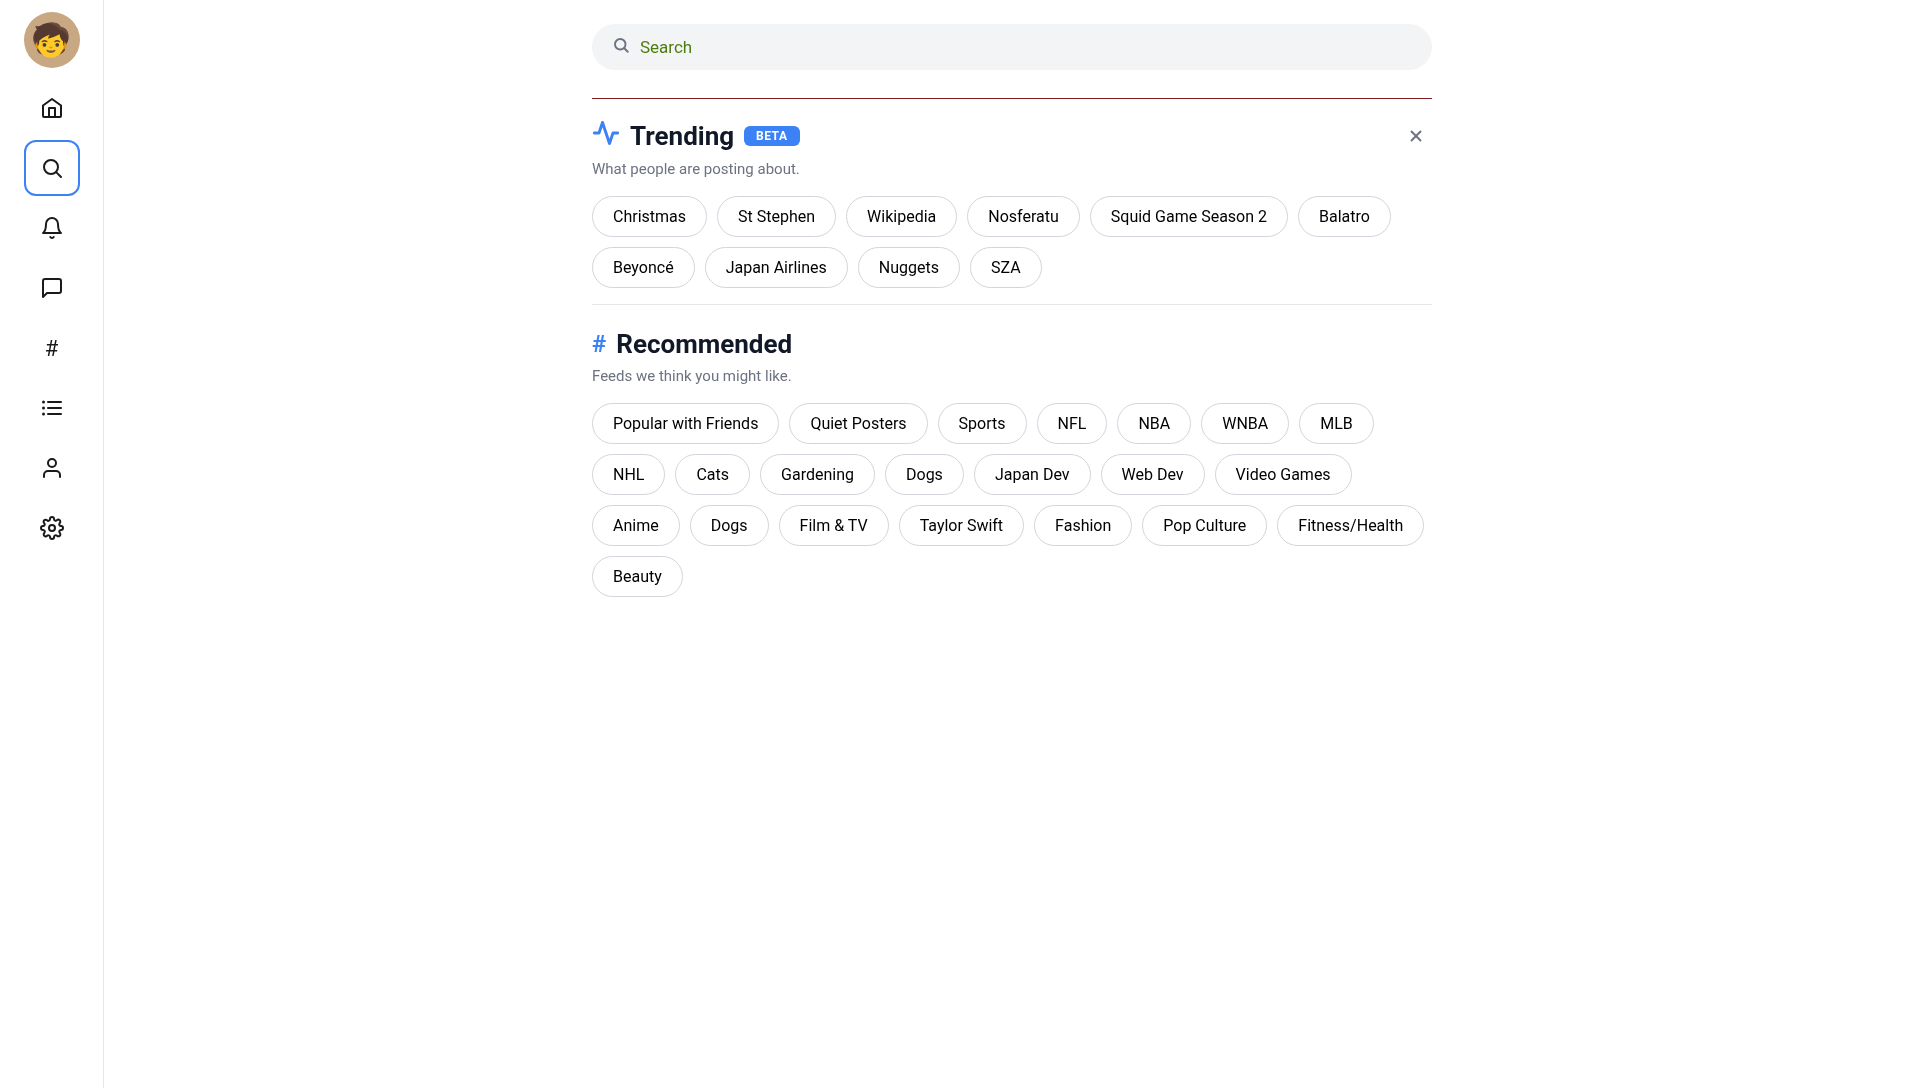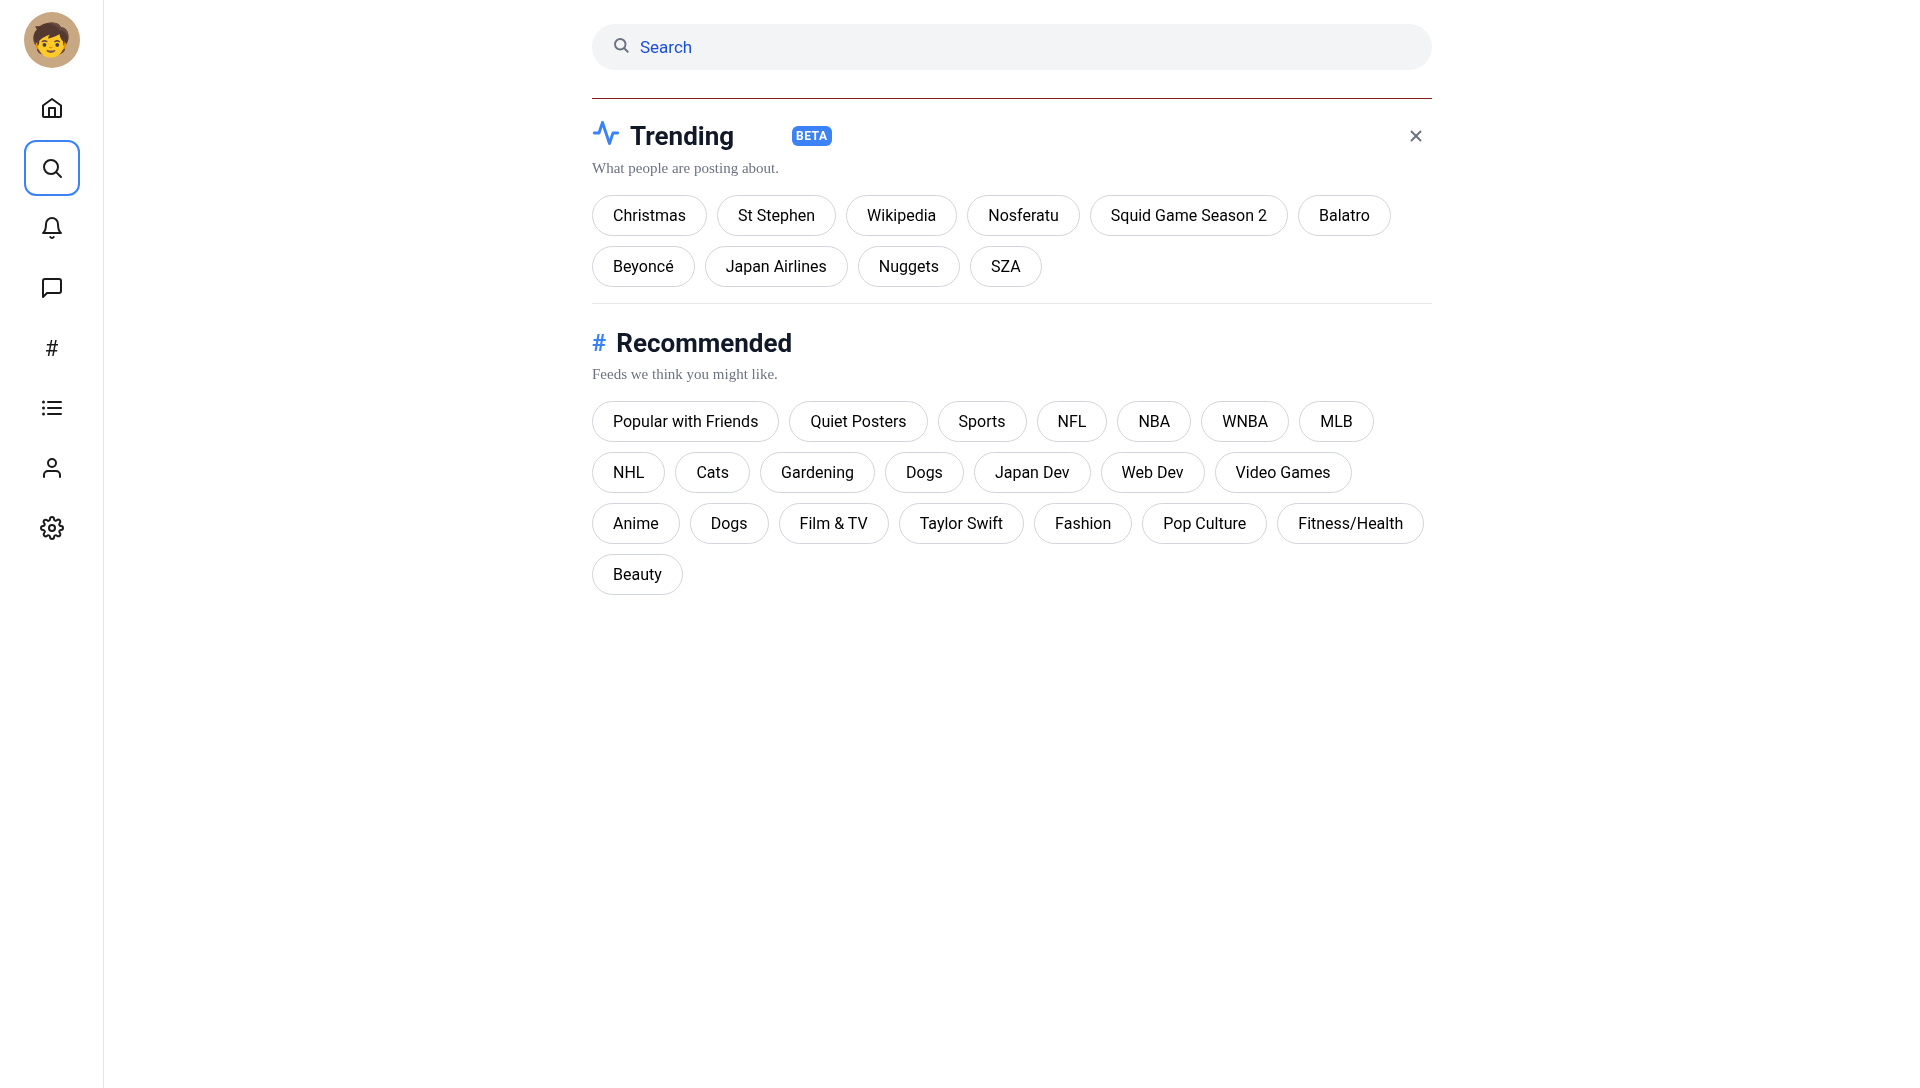--- a/index.html
+++ b/index.html
@@ -85,21 +85,21 @@
       margin-bottom: 28px;
       cursor: text;
     }
 
     .search-icon-wrap {
       color: #6b7280;
       font-size: 18px;
     }
 
     .search-placeholder {
-      color: #1d4ed8;
+      color: #4d7c0f;
       font-size: 17px;
     }
 
     
     .section {
       padding: 20px 0 16px 0;
       border-top: 1px solid #7f1d1d;
     }
 
     .section-header {
@@ -124,24 +124,23 @@
       font-size: 26px;
       font-weight: 700;
       color: #111827;
     }
 
     .beta-badge {
       background: #3b82f6;
       color: #fff;
       font-size: 12px;
       font-weight: 700;
-      padding: 3px 4px;
+      padding: 3px 12px;
       border-radius: 6px;
       letter-spacing: 0.5px;
-      margin-left: 48px;
     }
 
     .close-btn {
       background: none;
       border: none;
       cursor: pointer;
       font-size: 20px;
       color: #6b7280;
       padding: 4px;
       border-radius: 50%;
@@ -149,21 +148,20 @@
       align-items: center;
       justify-content: center;
       width: 32px;
       height: 32px;
     }
 
     .section-desc {
       font-size: 15px;
       color: #6b7280;
       margin-bottom: 18px;
-      font-family: Liberation Serif, serif;
     }
 
     
     .tags-container {
       display: flex;
       flex-wrap: wrap;
       gap: 10px;
     }
 
     .tag-pill {

